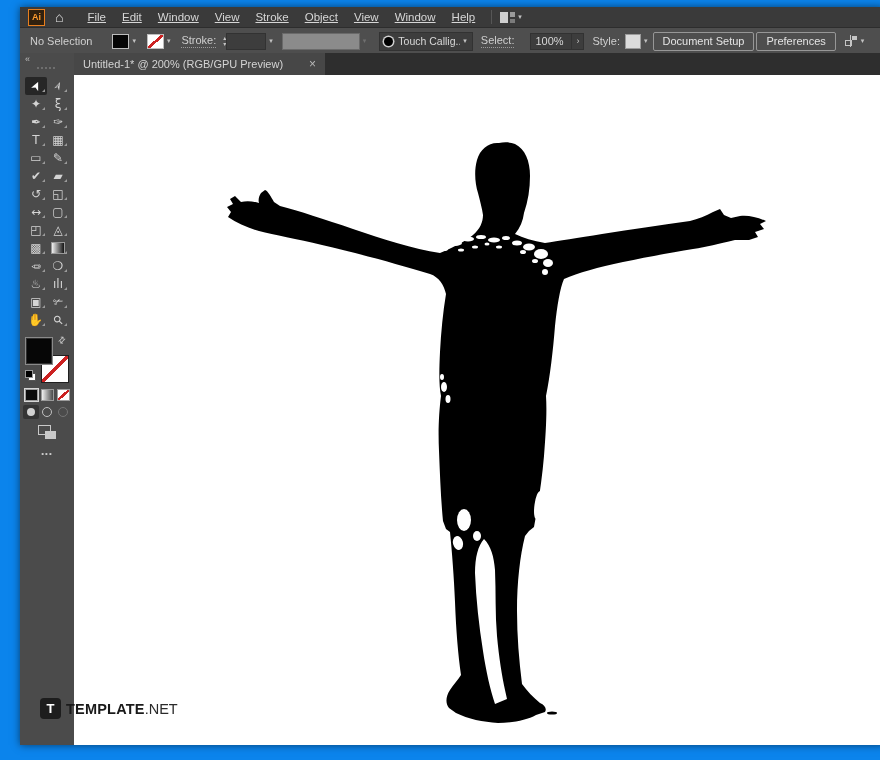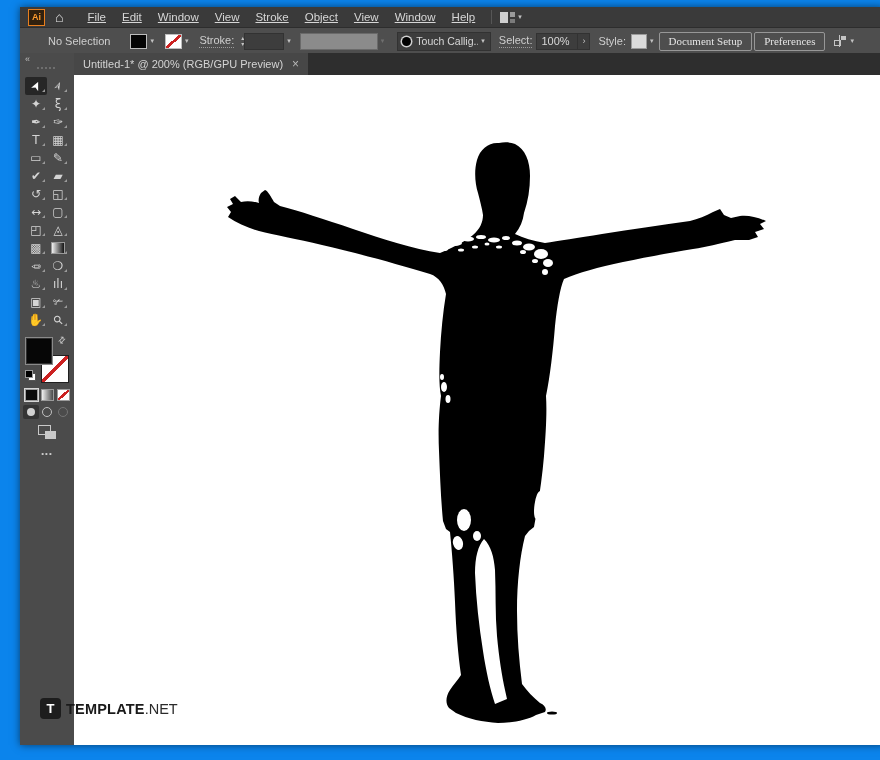--- a/index.html
+++ b/index.html
@@ -18,36 +18,36 @@
   .ws-icon i{position:absolute;left:0;top:0;width:8px;height:11px;background:#cfcfcf;}
   .ws-icon b{position:absolute;right:0;top:0;width:5px;height:5px;background:#9a9a9a;}
   .ws-icon u{position:absolute;right:0;bottom:0;width:5px;height:4px;background:#7b7b7b;}
   .chev{font-size:7px;color:#c2c2c2;margin:0 3px;}
   .chev.dim{color:#6f6f6f;}
 
   
   #controlbar{position:absolute;left:0;top:20px;right:0;height:26px;background:#4e4e4e;border-top:1px solid #2d2d2d;border-bottom:1px solid #2a2a2a;display:flex;align-items:center;color:#cfcfcf;font-size:11px;}
   #controlbar .lbl{margin-left:8px;}
   #controlbar .u{border-bottom:1px dotted #9a9a9a;line-height:13px;}
-  .status{margin-left:28px;margin-right:12px;color:#cfcfcf;}
+  .status{margin-left:10px;margin-right:12px;color:#cfcfcf;}
   .swatch{width:15px;height:13px;display:inline-block;border:1px solid #bdbdbd;margin-left:8px;}
   .swatch.fill{background:#050505;}
   .swatch.none{background:#fff linear-gradient(to bottom right,transparent 43%,#cc2222 43%,#cc2222 57%,transparent 57%);}
   .spinner{display:inline-flex;flex-direction:column;margin-left:7px;line-height:6px;}
   .spinner i{font-style:normal;font-size:6px;color:#c5c5c5;height:6px;}
   .field{display:inline-block;background:#3d3d3d;border:1px solid #323232;height:15px;line-height:15px;}
   .field.sw{width:38px;}
   .profile{display:inline-block;width:76px;height:15px;background:#8b8b8b;border:1px solid #6a6a6a;margin-left:6px;}
   .brushwrap{display:inline-flex;align-items:center;background:#3d3d3d;border:1px solid #323232;height:17px;margin-left:10px;padding:0 2px 0 4px;}
   .brushwrap .dot{width:9px;height:9px;border-radius:50%;background:#000;box-shadow:0 0 0 1.5px #cfcfcf;margin-right:5px;}
   .brushwrap span.txt{color:#d8d8d8;font-size:10.5px;max-width:62px;white-space:nowrap;overflow:hidden;}
-  .field.op{width:36px;padding-left:4px;color:#d8d8d8;margin-left:4px;}
+  .field.op{width:36px;padding-left:4px;color:#d8d8d8;margin-left:16px;}
   .arrowbtn{display:inline-block;width:11px;height:15px;line-height:14px;text-align:center;background:#3d3d3d;border:1px solid #323232;border-left:none;color:#c5c5c5;font-size:9px;}
   .style-swatch{display:inline-block;width:14px;height:13px;background:#dcdcdc;border:1px solid #9b9b9b;margin-left:5px;}
-  .cbtn{margin-left:2px;background:transparent;border:1px solid #979797;border-radius:2px;color:#e4e4e4;font-size:11px;font-family:Liberation Serif, serif;padding:2px 9px;height:19px;}
+  .cbtn{margin-left:2px;background:transparent;border:1px solid #979797;border-radius:2px;color:#e4e4e4;font-size:11px;font-family:Liberation Sans, sans-serif;padding:2px 9px;height:19px;}
   .align-icon{position:relative;width:13px;height:12px;margin-left:9px;display:inline-block;}
   .align-icon i{position:absolute;left:5px;top:0;width:1px;height:12px;background:#c5c5c5;}
   .align-icon b{position:absolute;left:7px;top:1px;width:5px;height:4px;background:#c5c5c5;}
   .align-icon u{position:absolute;left:0;bottom:1px;width:5px;height:4px;border:1px solid #c5c5c5;}
 
   
   #toolbar{position:absolute;left:0;top:46px;width:54px;bottom:0;background:#4b4b4b;border-right:1px solid #333;}
   .collapse{position:absolute;left:5px;top:1px;color:#bdbdbd;font-size:9px;}
   .handle{position:absolute;left:17px;top:14px;width:20px;height:2px;
      background:repeating-linear-gradient(90deg,#6e6e6e 0 2px,transparent 2px 4px);}
@@ -78,21 +78,21 @@
   .c1{background:#d2d2d2;}
   .c2{border:1.5px solid #c0c0c0;}
   .c3{border:1.5px solid #747474;}
   #screenmode{position:absolute;left:18px;top:372px;width:18px;height:14px;}
   #screenmode i{position:absolute;left:0;top:0;width:11px;height:8px;border:1px solid #c9c9c9;}
   #screenmode b{position:absolute;right:0;bottom:0;width:11px;height:8px;background:#c9c9c9;}
   #moretools{position:absolute;left:0;top:396px;width:54px;text-align:center;color:#cdcdcd;font-size:8px;letter-spacing:1px;}
 
   
   #tabbar{position:absolute;left:54px;top:46px;right:0;height:22px;background:#2e2e2e;display:flex;}
-  .tab{background:#474747;color:#d4d4d4;font-size:11px;display:flex;align-items:center;padding:0 9px;gap:9px;}
+  .tab{background:#474747;color:#d4d4d4;font-size:11px;display:flex;align-items:center;padding:0 9px;gap:26px;}
   .tab .close{color:#b8b8b8;font-size:12px;line-height:12px;}
   #canvas{position:absolute;left:54px;top:68px;right:0;bottom:0;background:#ffffff;overflow:hidden;}
   #canvas svg{position:absolute;left:0;top:0;width:100%;height:100%;}
 
   
   #watermark{position:absolute;left:40px;top:698px;display:flex;align-items:center;font-size:14.5px;color:#1a1a1a;}
   .wm-badge{width:21px;height:21px;border-radius:4px;background:#1d1d1d;color:#fff;font-weight:bold;display:flex;align-items:center;justify-content:center;font-size:13px;margin-right:5px;}
   #watermark b{font-weight:800;letter-spacing:.2px;}
   .wm-suffix{font-weight:400;color:#2b2b2b;}
 </style>

